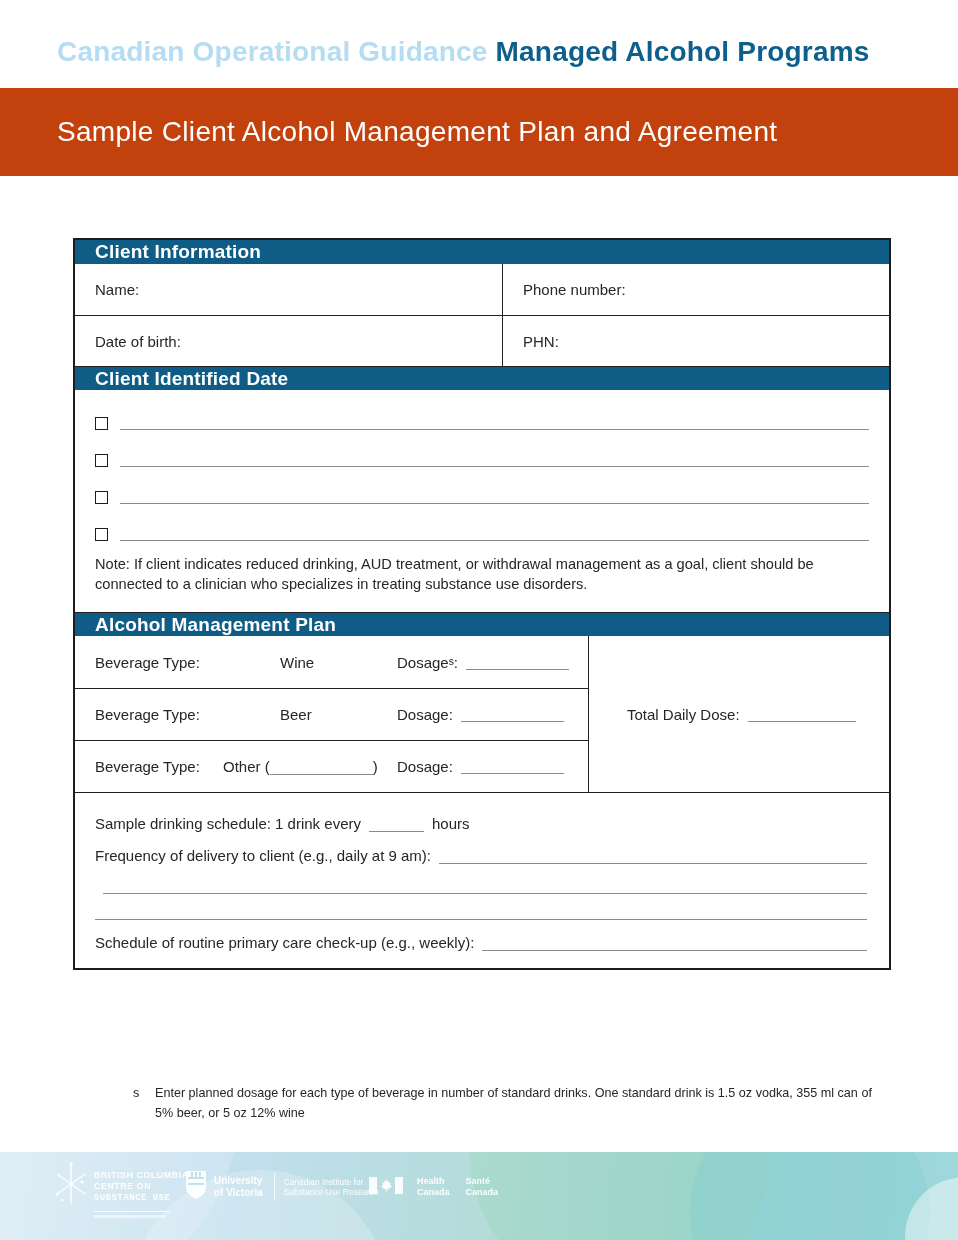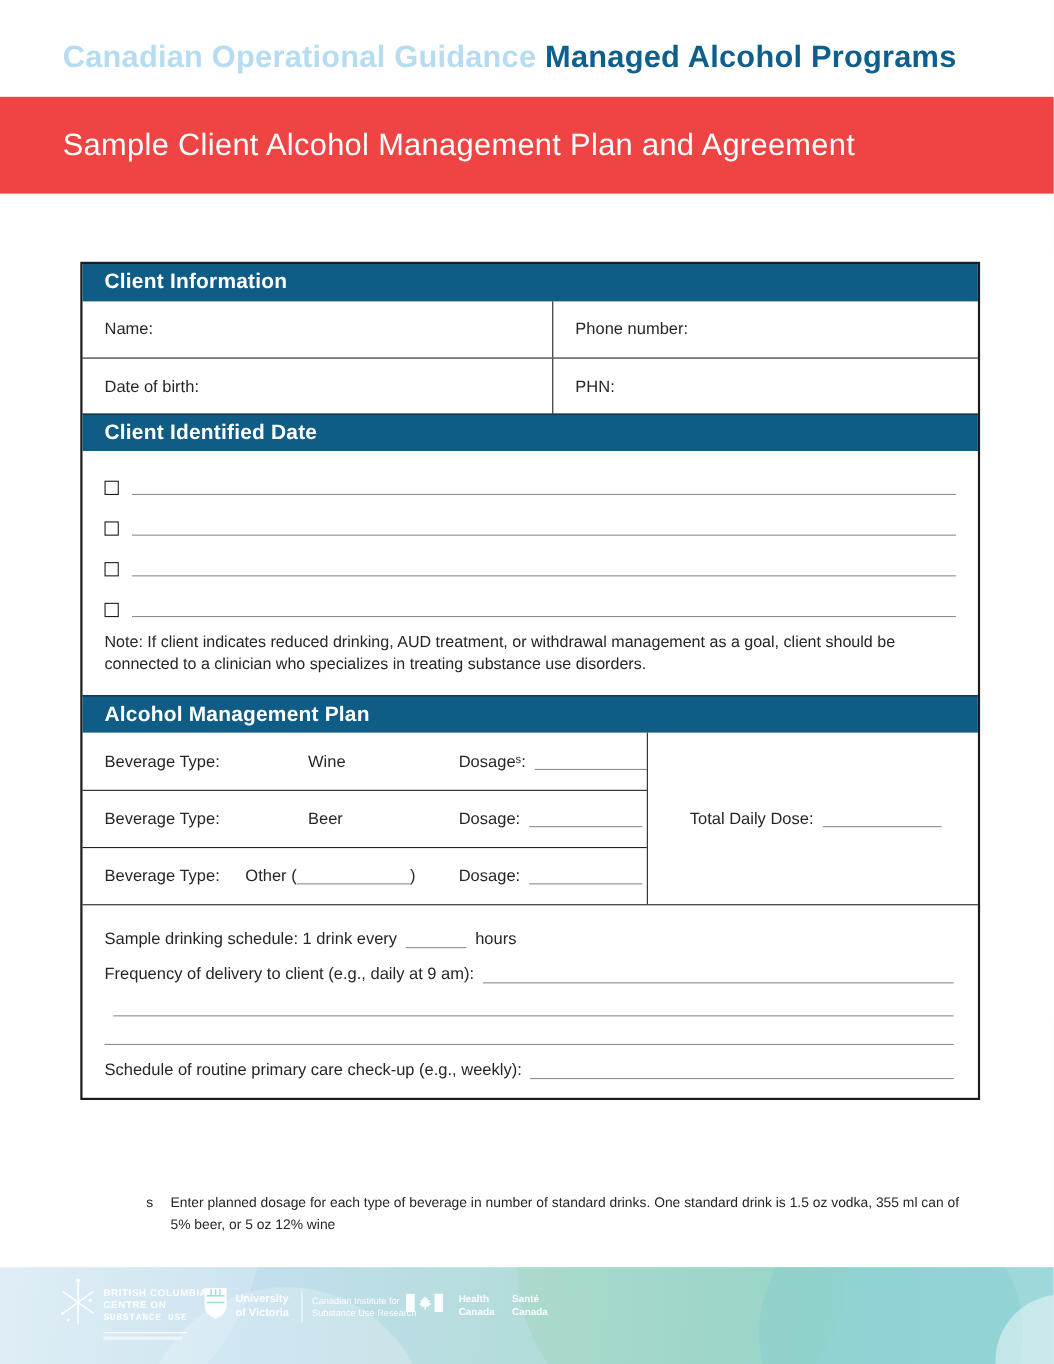--- a/index.html
+++ b/index.html
@@ -12,34 +12,34 @@
   
   .suptitle {
     position:absolute; left:57px; top:36px;
     font-size:28px; font-weight:bold; letter-spacing:0.2px; white-space:nowrap;
   }
   .suptitle .light { color:#b5dcf1; }
   .suptitle .dark  { color:#0f5f8c; }
 
   .banner {
     position:absolute; left:0; top:88px; width:958px; height:88px;
-    background:#ef4444;
+    background:#c2410c;
     display:flex; align-items:center;
   }
   .banner .banner-title {
     margin-left:57px; color:#ffffff; font-size:28px; font-weight:normal; letter-spacing:0.3px;
   }
 
   
   .formtable {
     position:absolute; left:73px; top:238px; width:818px;
     border:2px solid #1c1c1c; background:#fff;
   }
   .section-header {
-    background:#0f5c86; color:#fff; height:34px;
+    background:#0f5c86; color:#fff; height:24px;
     display:flex; align-items:center; padding-left:20px;
     font-size:19px; font-weight:bold; letter-spacing:0.2px;
   }
   .bordered-top { border-top:1.5px solid #222; }
 
   .ci-row {
     display:grid; grid-template-columns:427px 1fr; height:51px;
     font-size:15px;
   }
   .ci-cell { display:flex; align-items:center; padding-left:20px; }
@@ -61,21 +61,21 @@
   .bev-rows { }
   .bev-row { height:52px; display:flex; align-items:center; padding-left:20px; font-size:15px; }
   .bev-row + .bev-row { border-top:1.5px solid #222; }
   .bt-label { flex:0 0 185px; }
   .bt-label.narrow { flex:0 0 128px; }
   .bev-name { flex:0 0 117px; }
   .blank { display:inline-block; border-bottom:1.2px solid #8c8c8c; height:15px; vertical-align:-3px; }
   .w100 { width:103px; }
   .w55  { width:55px; }
   .w108 { width:108px; }
-  .dos { margin-right:8px;margin-left:20px; }
+  .dos { margin-right:8px; }
   .other-wrap { flex:0 0 174px; white-space:nowrap; }
   .total-cell {
     border-left:1.5px solid #222; display:flex; align-items:center; padding-left:38px; font-size:15px;
   }
   .total-cell .lbl { margin-right:8px; }
 
   
   .schedule { position:relative; height:176px; font-size:15px; }
   .sch-row { position:absolute; left:20px; right:22px; display:flex; align-items:flex-end; white-space:nowrap; }
   .sch-row .fill { flex:1 1 auto; margin-left:8px; border-bottom:1.2px solid #8c8c8c; height:16px; }

